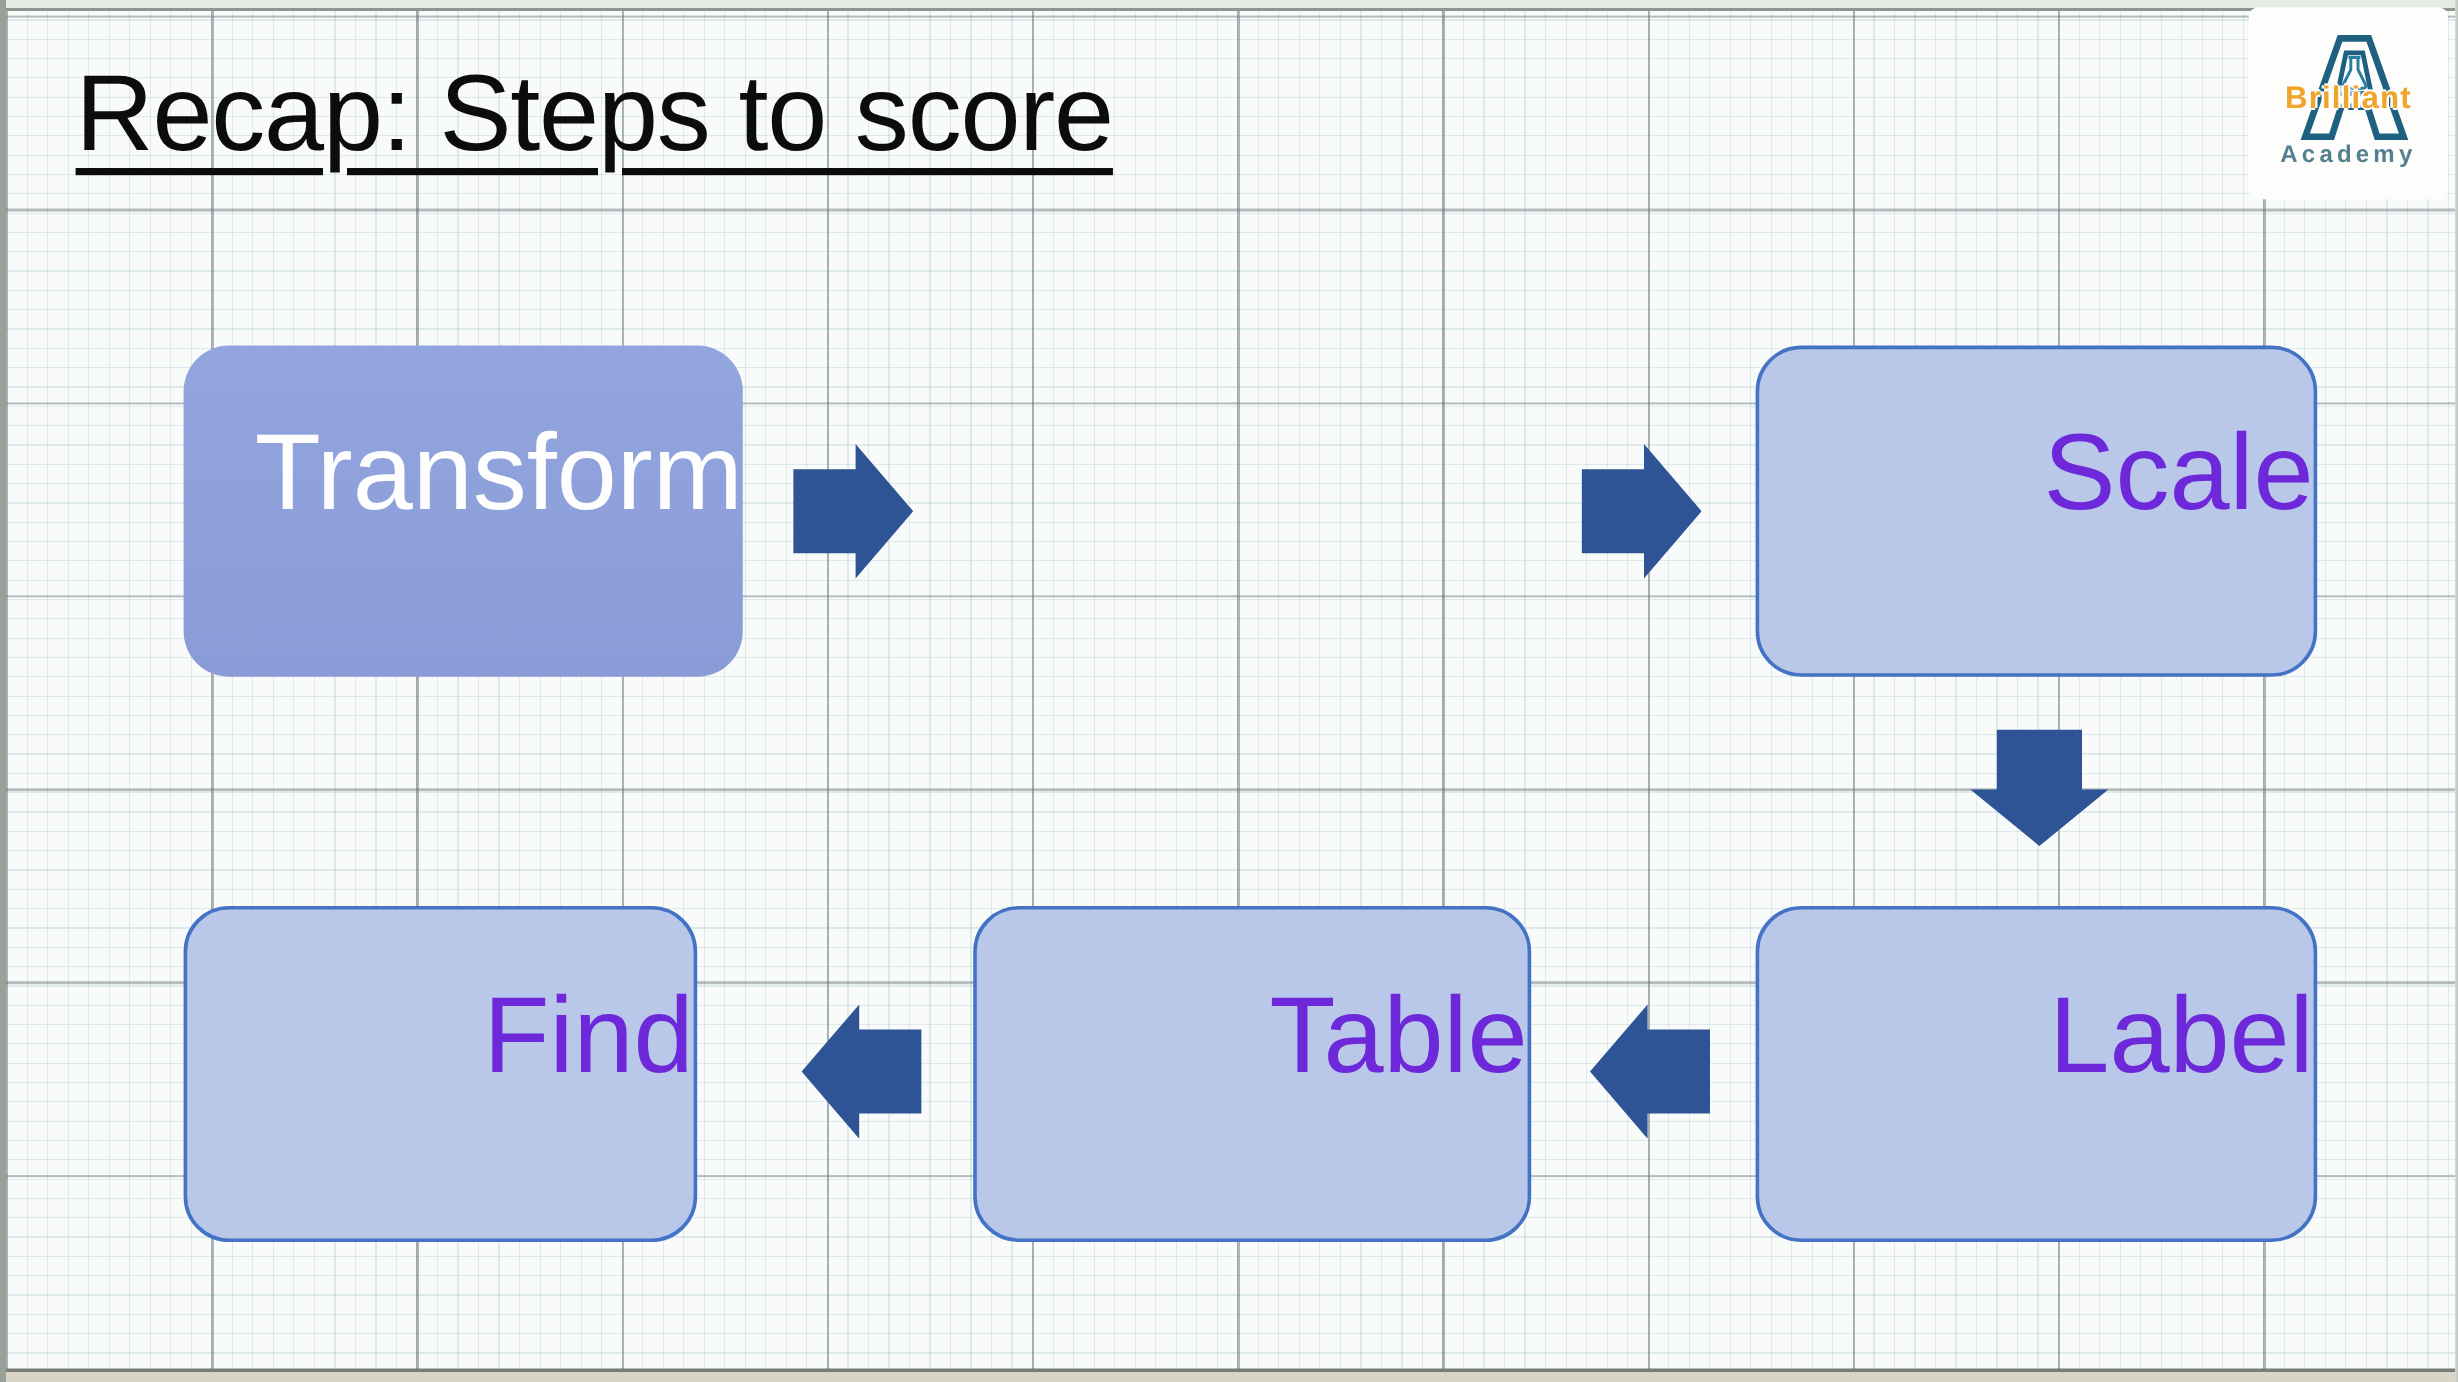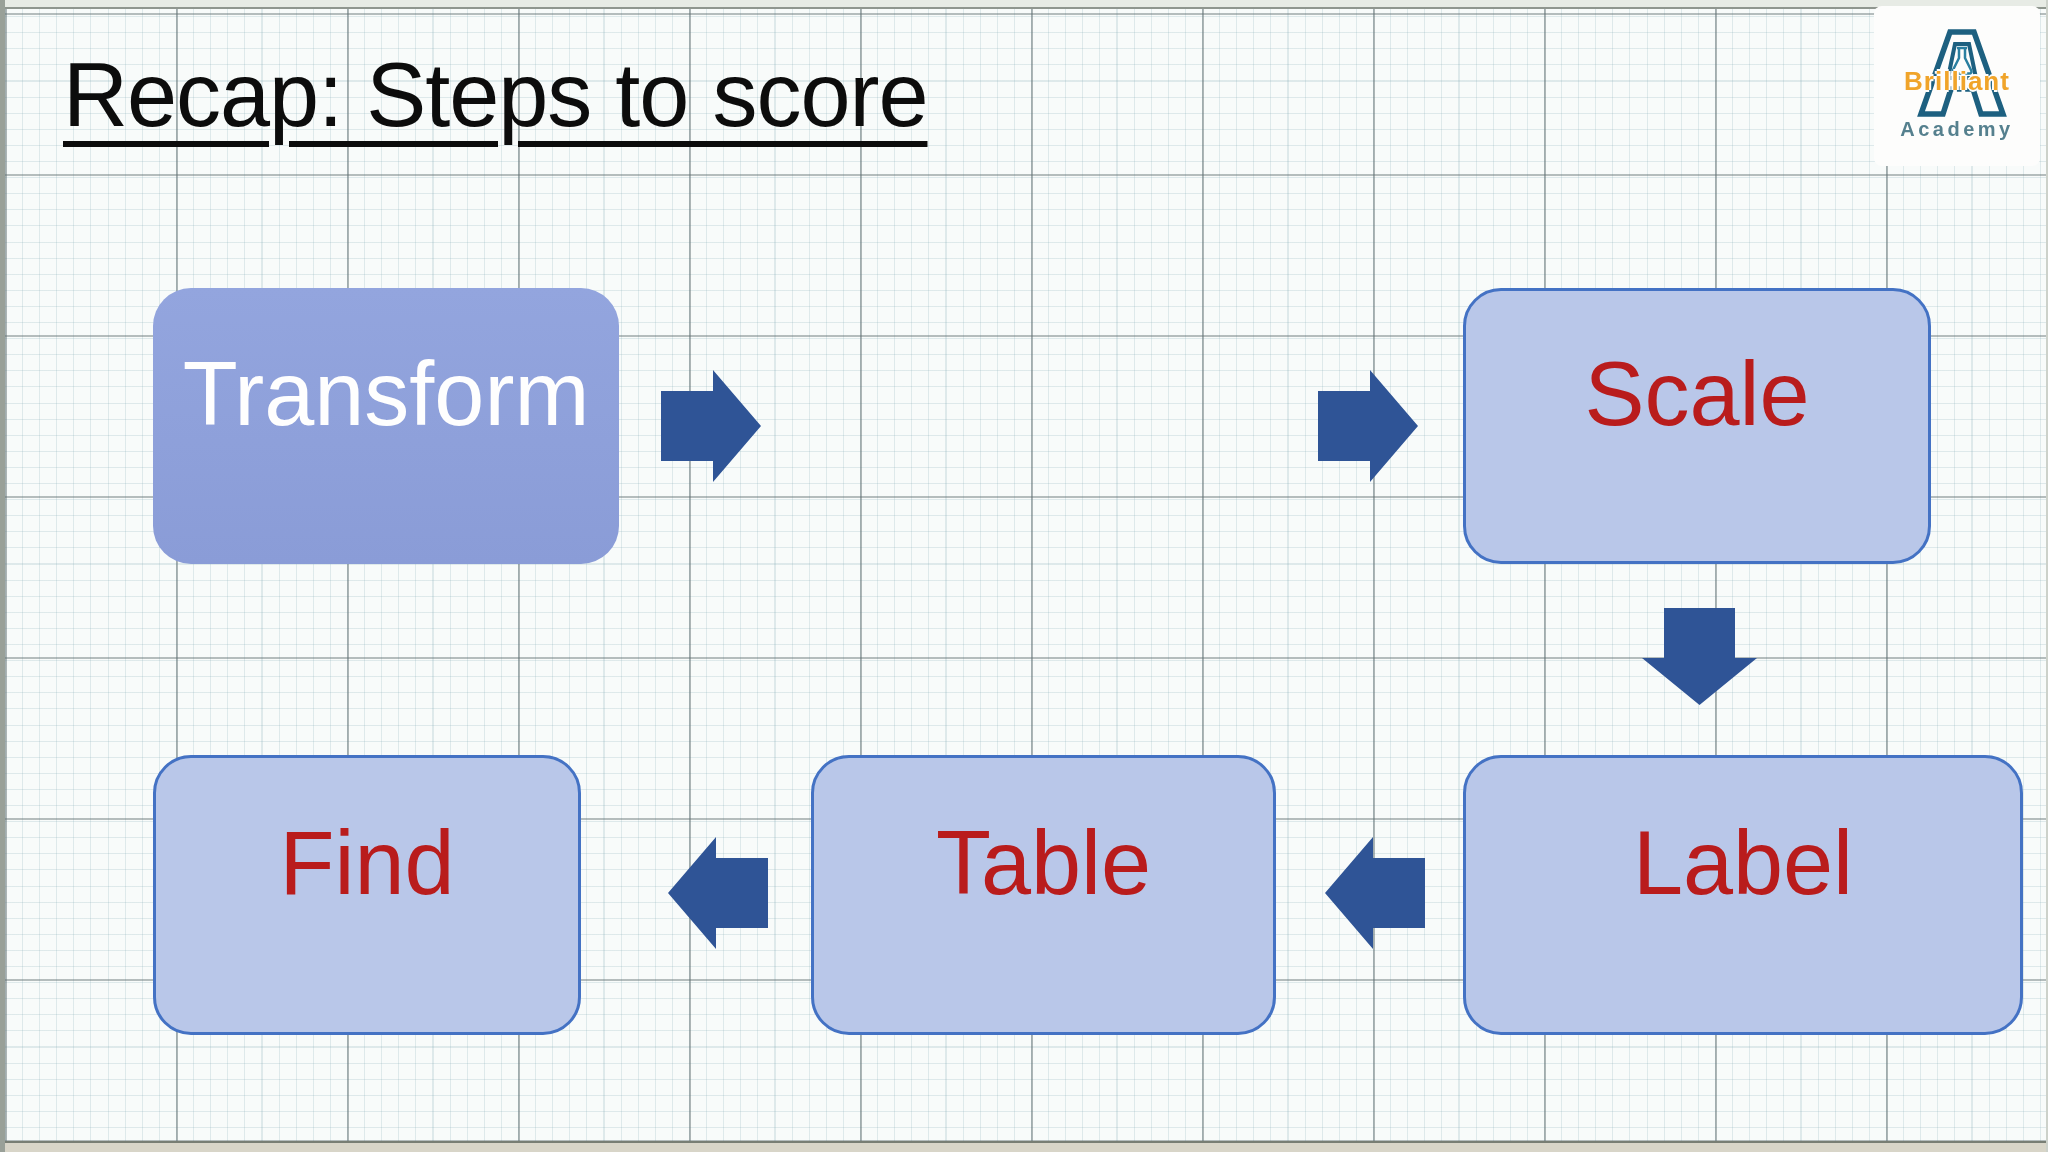--- a/index.html
+++ b/index.html
@@ -22,31 +22,31 @@
 
   .title{
     position:absolute; left:58px; top:50px; margin:0;
     font-size:90px; font-weight:400; letter-spacing:-1px; color:#0c0c0c; line-height:1;
     text-decoration:underline; text-decoration-thickness:6px; text-underline-offset:15px;text-align:right;
   }
 
   
   .step{
     position:absolute; border-radius:38px; box-sizing:border-box;
-    display:flex; align-items:center; justify-content:center;
+    display:flex; align-items:center; justify-content:flex-end;
     font-size:90px; padding-bottom:64px;
   }
   .step.strong{ background:linear-gradient(180deg,#93a5de 0%, #8a9cd7 100%); color:#fefefe; }
-  .step.light{ background:#b9c7e9; border:3px solid #4472c4; color:#b91c1c; }
+  .step.light{ background:#b9c7e9; border:3px solid #4472c4; color:#6d28d9; }
   #box-transform{left:148px; top:288px; width:466px; height:276px;}
   #box-table    {left:806px; top:288px; width:465px; height:276px;}
   #box-scale    {left:1458px;top:288px; width:468px; height:276px;}
   #box-find     {left:148px; top:755px; width:428px; height:280px;}
   #box-draw     {left:806px; top:755px; width:465px; height:280px;}
-  #box-label    {left:1458px;top:755px; width:560px; height:280px;}
+  #box-label    {left:1458px;top:755px; width:468px; height:280px;}
 
   .arrow{position:absolute; line-height:0;}
   .arrow svg{display:block;}
   #arrow-1{left:656px;  top:370px;}
   #arrow-2{left:1313px; top:370px;}
   #arrow-3{left:1637px; top:608px;}
   #arrow-4{left:1320px; top:837px;}
   #arrow-5{left:663px;  top:837px;}
 
   

